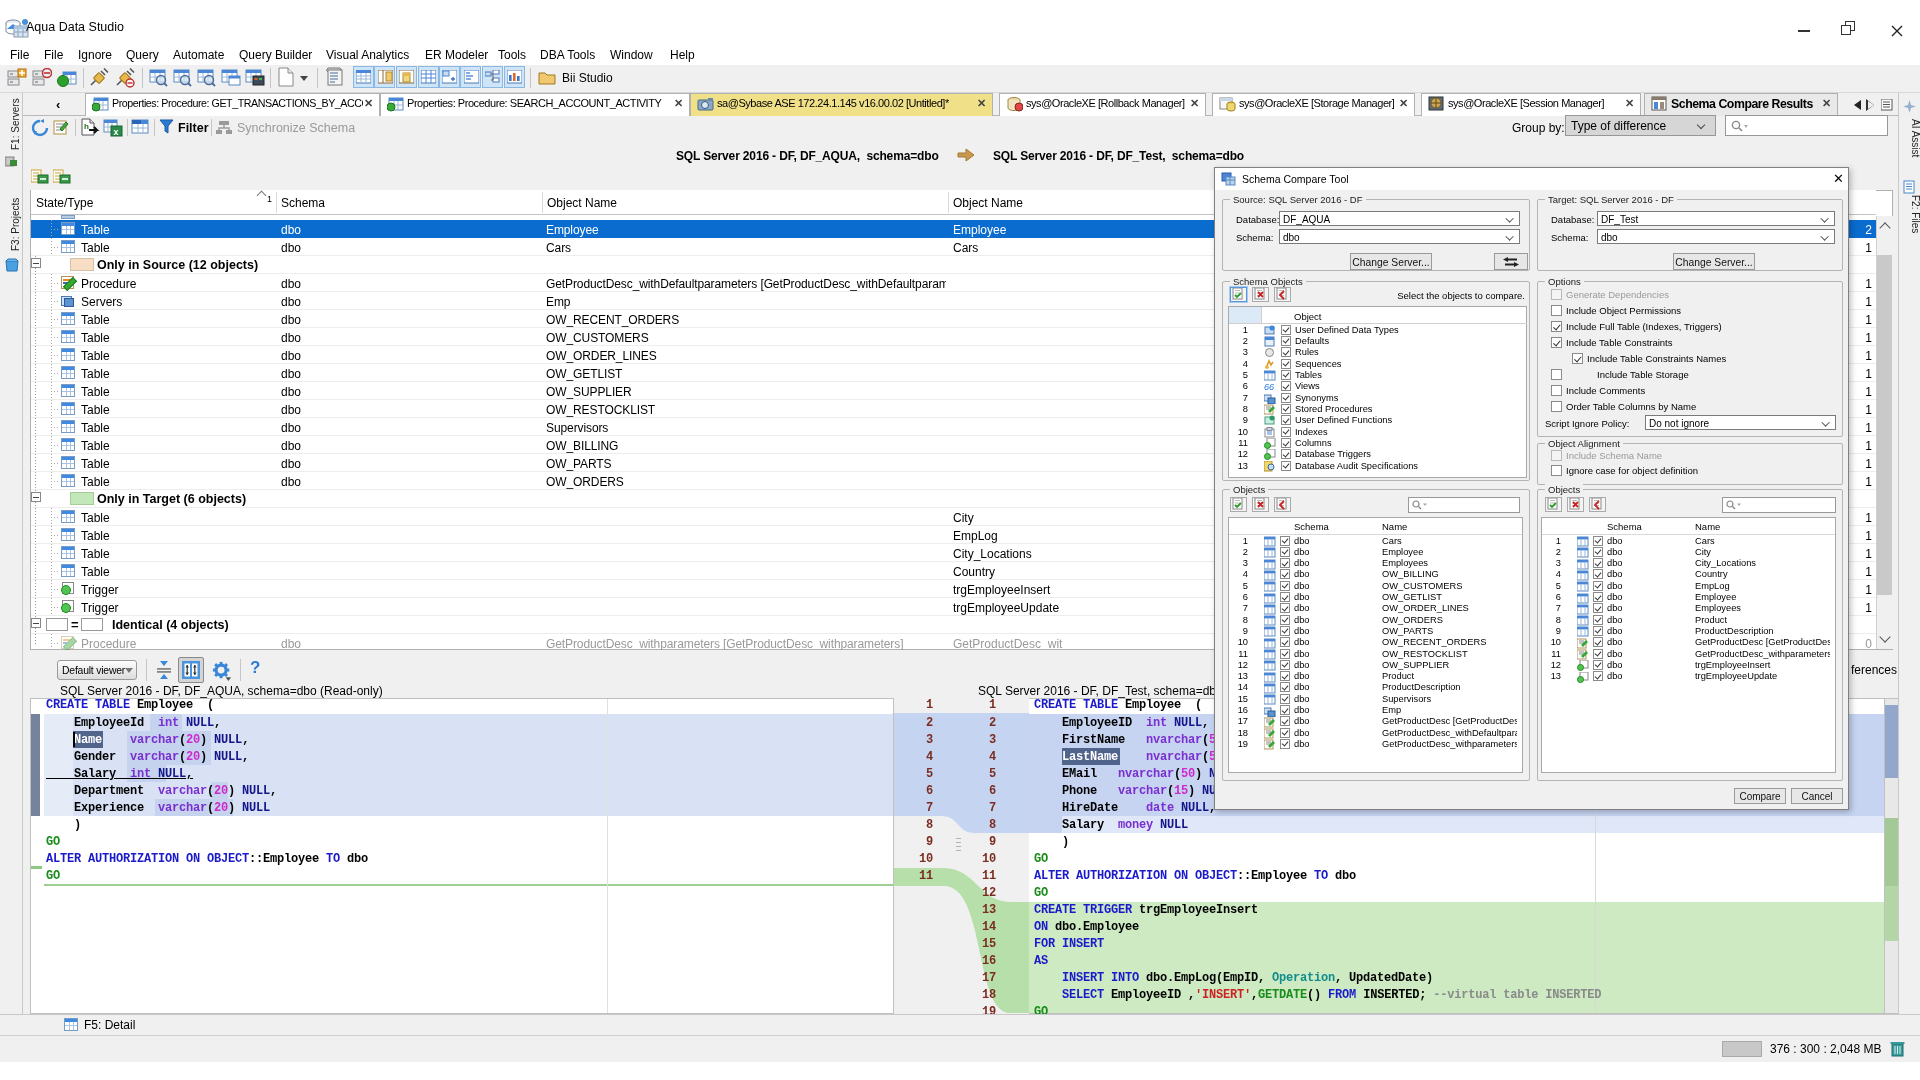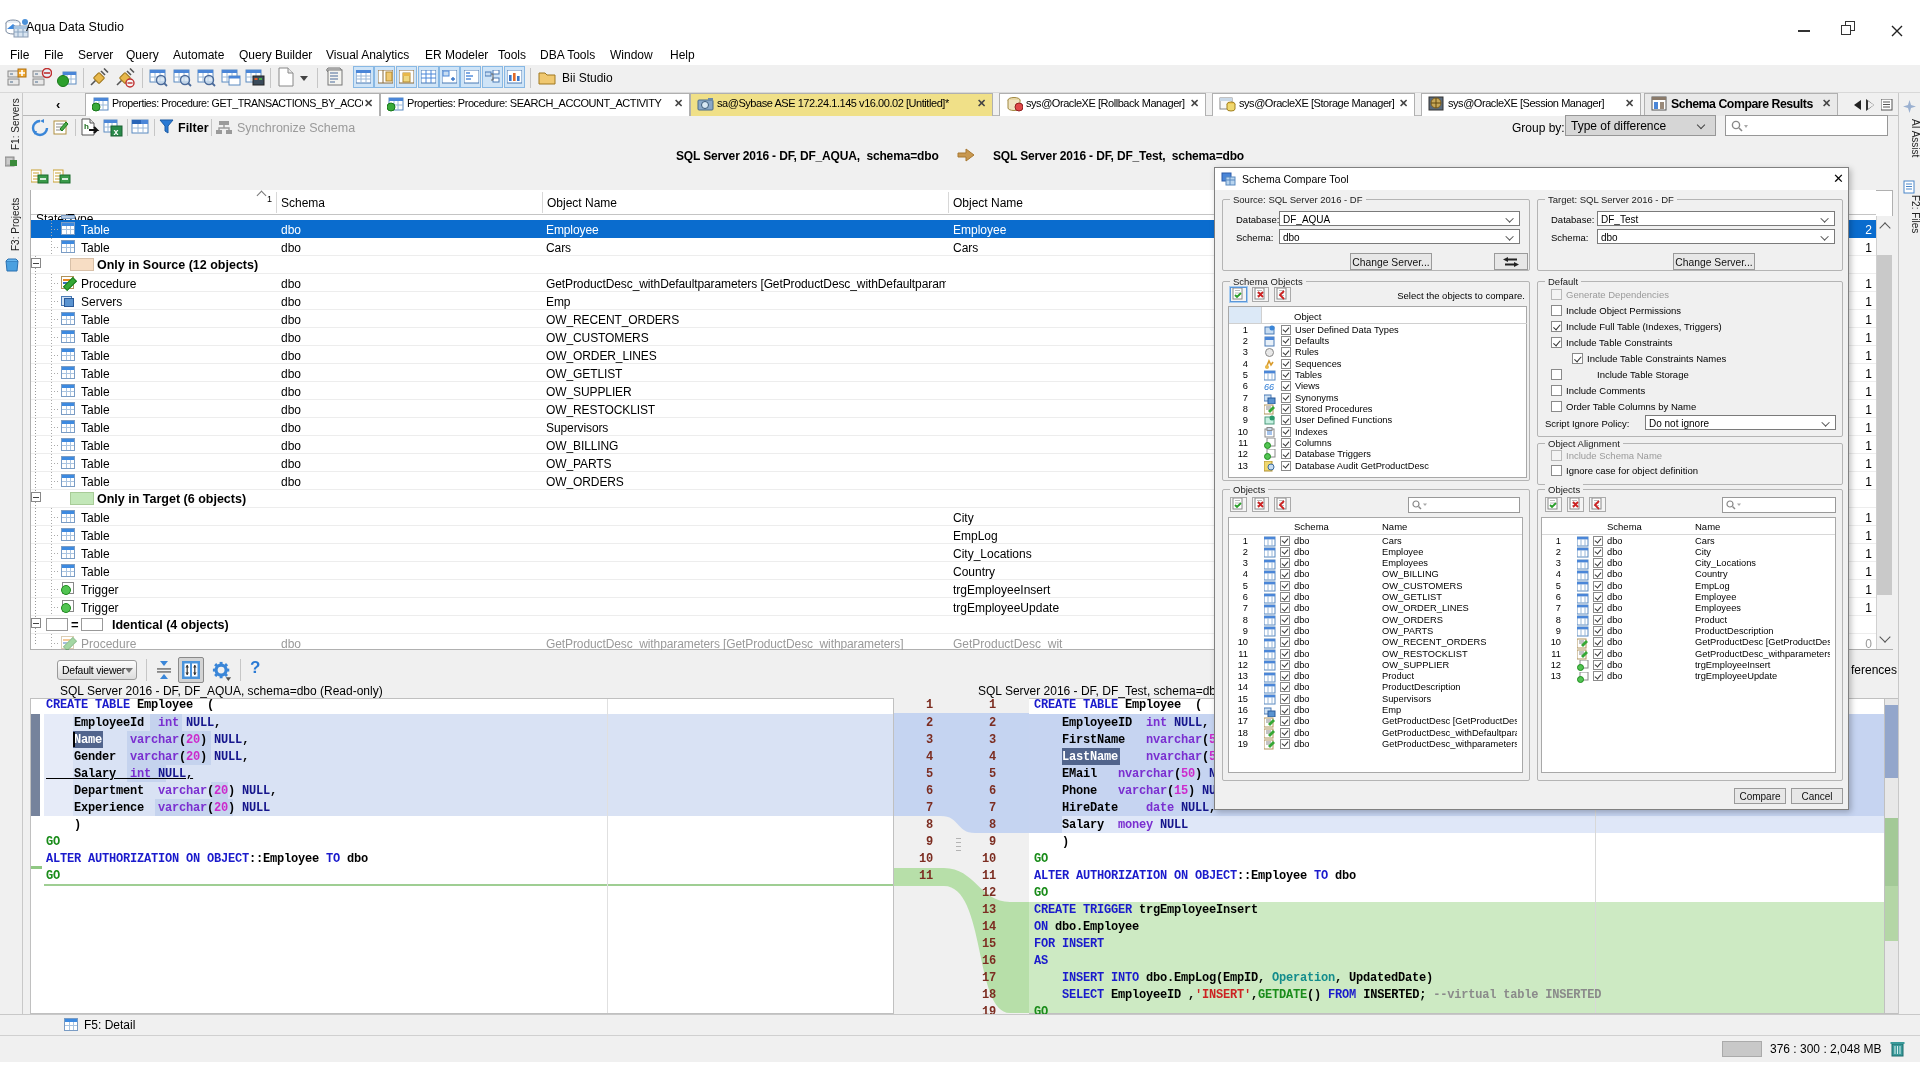--- a/index.html
+++ b/index.html
@@ -45,21 +45,21 @@
 <div style="position:absolute;left:26px;top:20px;font:normal 12.5px 'Liberation Sans',sans-serif;white-space:pre;">Aqua Data Studio</div>
 <div class="abs" style="left:1798px;top:30px;width:12px;height:1.8px;background:#333;"></div>
 <div class="abs" style="left:1845px;top:21px;width:10px;height:10px;border:1.2px solid #333;"></div>
 <div class="abs" style="left:1841px;top:25px;width:10px;height:10px;border:1.2px solid #333;background:#fff;"></div>
 <svg class="abs" style="left:1891px;top:25px" width="12" height="12">
     <path d="M1,1 L11,11 M11,1 L1,11" stroke="#222" stroke-width="1.4"></path>
   </svg>
 <div style="position:absolute;left:0;top:45px;width:1920px;height:20px;background:#fff;"></div>
 <div style="position:absolute;left:10px;top:48px;font:normal 12px 'Liberation Sans',sans-serif;white-space:pre;">File</div>
 <div style="position:absolute;left:44px;top:48px;font:normal 12px 'Liberation Sans',sans-serif;white-space:pre;">File</div>
-<div style="position:absolute;left:78px;top:48px;font:normal 12px 'Liberation Sans',sans-serif;white-space:pre;">Server</div>
+<div style="position:absolute;left:78px;top:48px;font:normal 12px 'Liberation Sans',sans-serif;white-space:pre;">Ignore</div>
 <div style="position:absolute;left:126px;top:48px;font:normal 12px 'Liberation Sans',sans-serif;white-space:pre;">Query</div>
 <div style="position:absolute;left:173px;top:48px;font:normal 12px 'Liberation Sans',sans-serif;white-space:pre;">Automate</div>
 <div style="position:absolute;left:239px;top:48px;font:normal 12px 'Liberation Sans',sans-serif;white-space:pre;">Query Builder</div>
 <div style="position:absolute;left:326px;top:48px;font:normal 12px 'Liberation Sans',sans-serif;white-space:pre;">Visual Analytics</div>
 <div style="position:absolute;left:425px;top:48px;font:normal 12px 'Liberation Sans',sans-serif;white-space:pre;">ER Modeler</div>
 <div style="position:absolute;left:498px;top:48px;font:normal 12px 'Liberation Sans',sans-serif;white-space:pre;">Tools</div>
 <div style="position:absolute;left:540px;top:48px;font:normal 12px 'Liberation Sans',sans-serif;white-space:pre;">DBA Tools</div>
 <div style="position:absolute;left:610px;top:48px;font:normal 12px 'Liberation Sans',sans-serif;white-space:pre;">Window</div>
 <div style="position:absolute;left:670px;top:48px;font:normal 12px 'Liberation Sans',sans-serif;white-space:pre;">Help</div>
 <div style="position:absolute;left:0;top:65px;width:1920px;height:28px;background:#f0f0f0;border-bottom:1px solid #d8d8d8;"></div>
@@ -375,21 +375,21 @@
 <rect x="7" y="7" width="10" height="8" fill="#3a9a4a" stroke="#1a6a2a"></rect>
     <path d="M9,11 h6" stroke="#fff" stroke-width="1.6"></path>
   </svg>
 <path>
 <div style="position:absolute;left:30px;top:190px;width:1863px;height:460px;background:#fff;border:1px solid #b0b0b0;"></div>
 <div style="position:absolute;left:31px;top:190px;width:1845px;height:25px;background:#fff;border-bottom:1px solid #c4c4c4;"></div>
 <div class="vsep" style="left:276px;top:192px;height:21px;background:#d8d8d8;"></div>
 <div class="vsep" style="left:542px;top:192px;height:21px;background:#d8d8d8;"></div>
 <div class="vsep" style="left:948px;top:192px;height:21px;background:#d8d8d8;"></div>
 <div class="vsep" style="left:1360px;top:192px;height:21px;background:#d8d8d8;"></div>
-<div style="position:absolute;left:36px;top:212px;font:normal 12px 'Liberation Sans',sans-serif;white-space:pre;text-decoration:underline;">State/Type</div>
+<div style="position:absolute;left:36px;top:196px;font:normal 12px 'Liberation Sans',sans-serif;white-space:pre;">State/Type</div>
 <div class="abs" style="left:258px;top:192px;width:7px;height:7px;border:solid #777;border-width:1.5px 0 0 1.5px;transform:rotate(45deg);"></div>
 <div style="position:absolute;left:267px;top:194px;font:normal 9px 'Liberation Sans',sans-serif;white-space:pre;">1</div>
 <div style="position:absolute;left:281px;top:196px;font:normal 12px 'Liberation Sans',sans-serif;white-space:pre;">Schema</div>
 <div style="position:absolute;left:547px;top:196px;font:normal 12px 'Liberation Sans',sans-serif;white-space:pre;">Object Name</div>
 <div style="position:absolute;left:953px;top:196px;font:normal 12px 'Liberation Sans',sans-serif;white-space:pre;">Object Name</div>
 <div class="abs" style="left:61px;top:215px;width:14px;height:4px;background:#b8cce4;border:1px solid #7a9cc4;"></div>
 <div class="abs" style="left:35px;top:256px;width:1px;height:390px;background:repeating-linear-gradient(#999 0 1px,transparent 1px 3px);"></div>
 <div class="abs" style="left:31px;top:220px;width:1845px;height:18px;background:#0a6cce;"></div>
 <div class="abs" style="left:51px;top:220px;width:1px;height:18px;background:repeating-linear-gradient(#aaa 0 1px,transparent 1px 3px);"></div>
 <div class="abs" style="left:51px;top:229px;width:8px;height:1px;background:repeating-linear-gradient(90deg,#aaa 0 1px,transparent 1px 3px);"></div>
@@ -1011,23 +1011,23 @@
     </div>
 <div style="position:absolute;left:1295px;top:449.4px;font:9.3px 'Liberation Sans',sans-serif;white-space:pre;">Database Triggers</div>
 <div style="position:absolute;left:1232px;top:460.7px;width:16px;text-align:right;font:9.3px 'Liberation Sans',sans-serif;">13</div>
 <svg class="abs" style="left:1264px;top:460.7px" width="12" height="11">
       <rect x="0" y="0" width="8" height="10" fill="#f0d870" stroke="#b09030"></rect>
       <circle cx="7" cy="6" r="3" fill="#c8ddf2" stroke="#3a6a9a"></circle>
     </svg>
 <div class="cb" style="left:1281px;top:460.7px;width:10px;height:10px;">
       <i class="k" style="position:absolute;left:2px;top:0.5px;width:3px;height:5px;border:solid #333;border-width:0 1.6px 1.6px 0;transform:rotate(40deg);display:block;"></i>
     </div>
-<div style="position:absolute;left:1295px;top:460.7px;font:9.3px 'Liberation Sans',sans-serif;white-space:pre;">Database Audit GetProductDesc</div>
+<div style="position:absolute;left:1295px;top:460.7px;font:9.3px 'Liberation Sans',sans-serif;white-space:pre;">Database Audit Specifications</div>
 <div class="grp" style="left:1537px;top:281px;width:306px;height:156px;">
-      <span>Default</span>
+      <span>Options</span>
     </div>
 <div class="cb d" style="left:1551px;top:289px;"></div>
 <div style="position:absolute;left:1566px;top:289px;font:9.5px 'Liberation Sans',sans-serif;color:#9a9a9a;white-space:pre;">Generate Dependencies</div>
 <div class="cb" style="left:1551px;top:305px;"></div>
 <div style="position:absolute;left:1566px;top:305px;font:9.5px 'Liberation Sans',sans-serif;color:#000;white-space:pre;">Include Object Permissions</div>
 <div class="cb" style="left:1551px;top:321px;">
       <i class="k" style="position:absolute;left:2.5px;top:0.5px;width:3px;height:5.5px;border:solid #333;border-width:0 1.7px 1.7px 0;transform:rotate(40deg);display:block;"></i>
     </div>
 <div style="position:absolute;left:1566px;top:321px;font:9.5px 'Liberation Sans',sans-serif;color:#000;white-space:pre;">Include Full Table (Indexes, Triggers)</div>
 <div class="cb" style="left:1551px;top:337px;">

